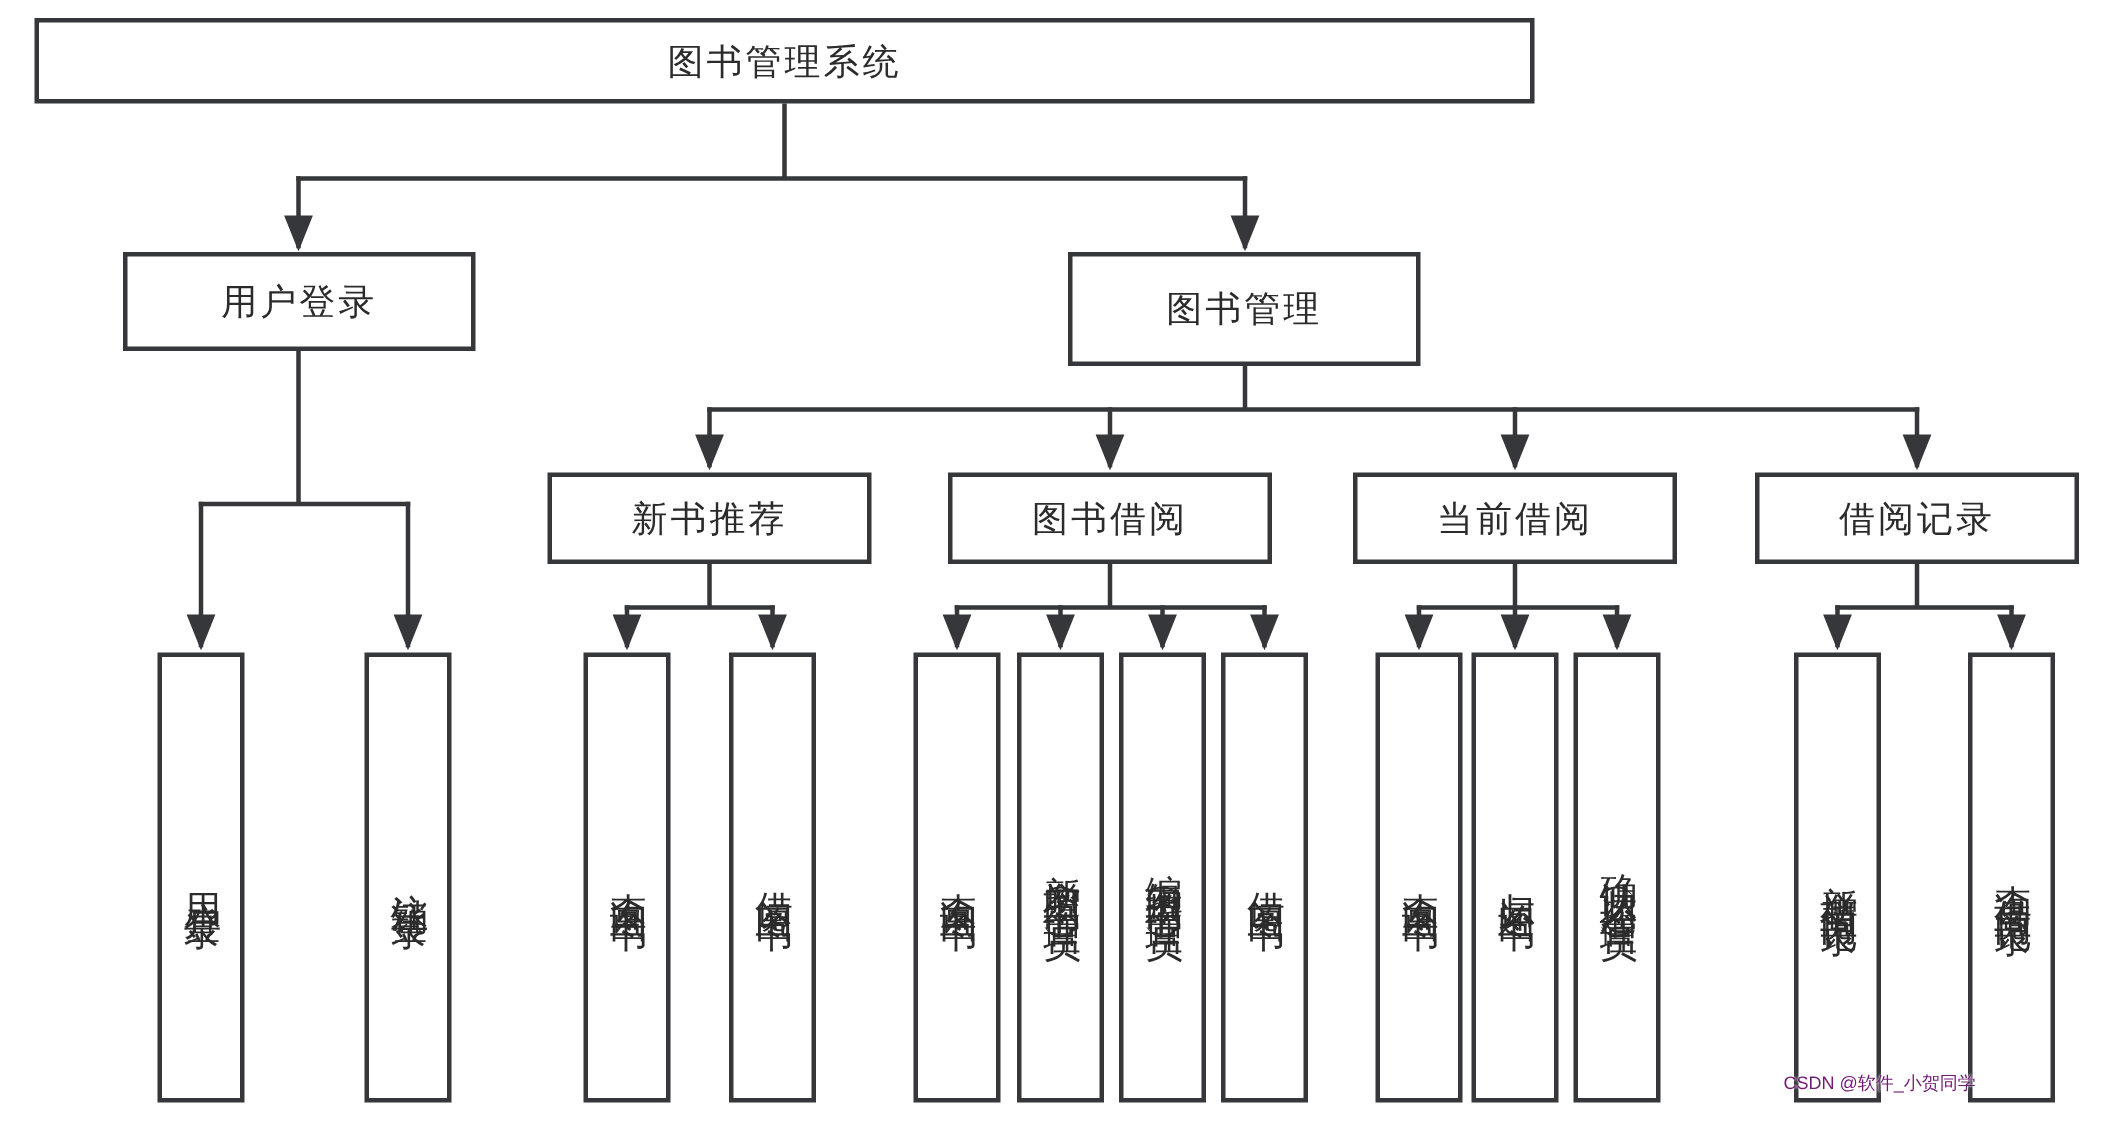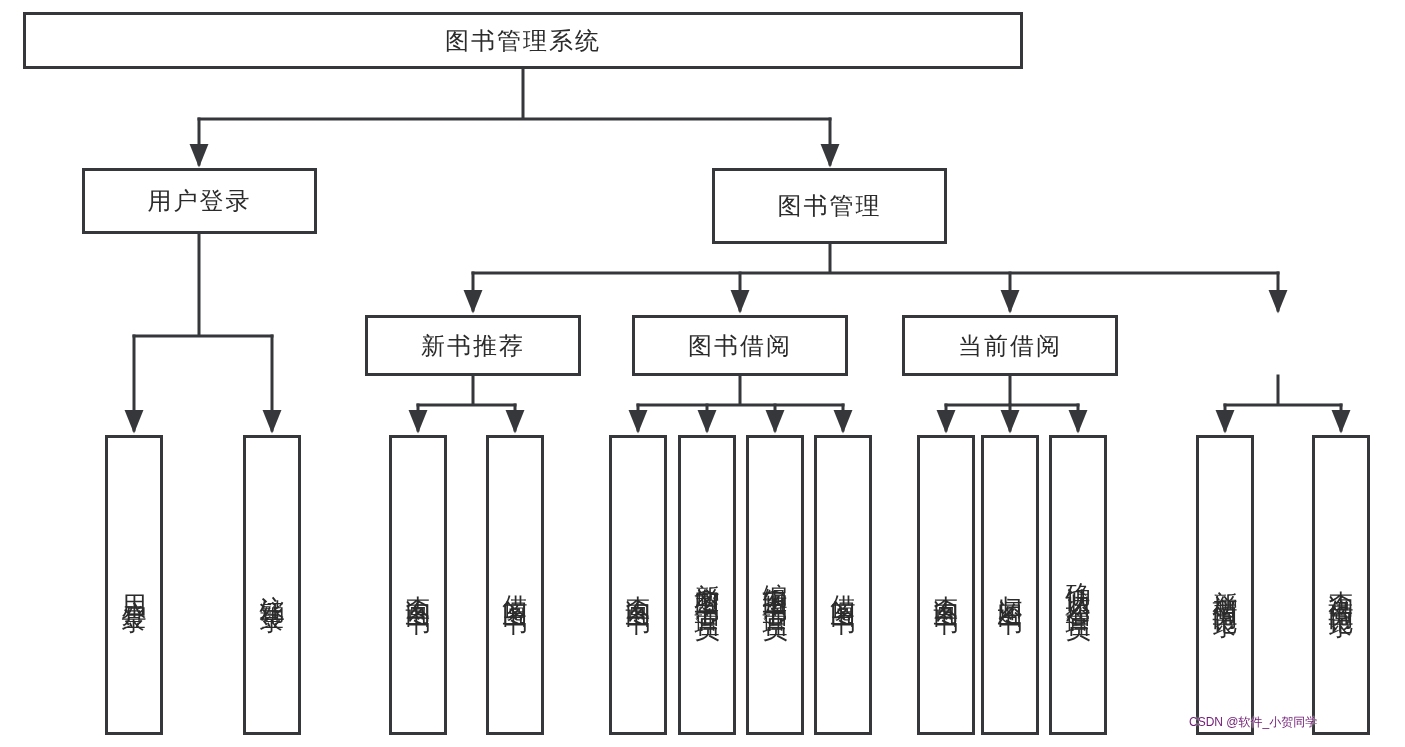--- a/index.html
+++ b/index.html
@@ -112,20 +112,23 @@
 
   <div class="box" style="left:365px; top:315px; width:216px; height:61px;">
     <span class="hlabel">新书推荐</span>
   </div>
   <div class="box" style="left:632px; top:315px; width:216px; height:61px;">
     <span class="hlabel">图书借阅</span>
   </div>
   <div class="box" style="left:902px; top:315px; width:216px; height:61px;text-align:center;">
     <span class="hlabel">当前借阅</span>
   </div>
+  <div class="box" style="left:1170px; top:315px; width:216px; height:61px;">
+    <span class="hlabel">借阅记录</span>
+  </div>
 
   <div class="box" style="left:105px; top:435px; width:58px; height:300px;">
     <span class="vlabel">用户登录</span>
   </div>
   <div class="box" style="left:243px; top:435px; width:58px; height:300px;">
     <span class="vlabel">注销登录</span>
   </div>
 
   <div class="box" style="left:389px; top:435px; width:58px; height:300px;">
     <span class="vlabel">查询图书</span>

